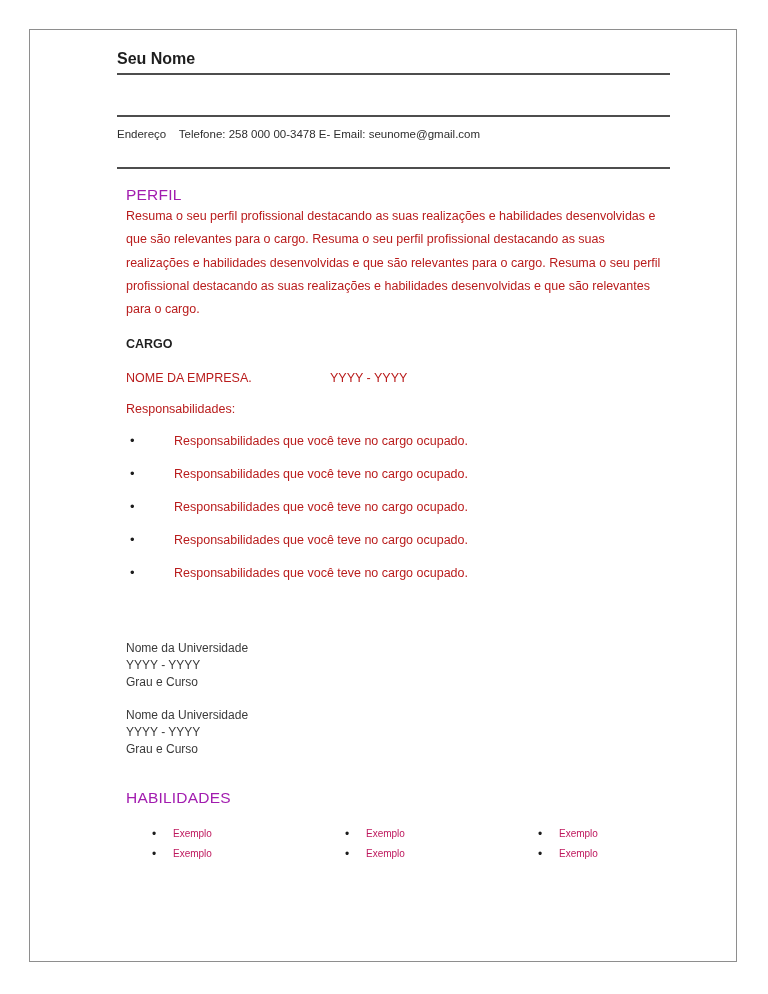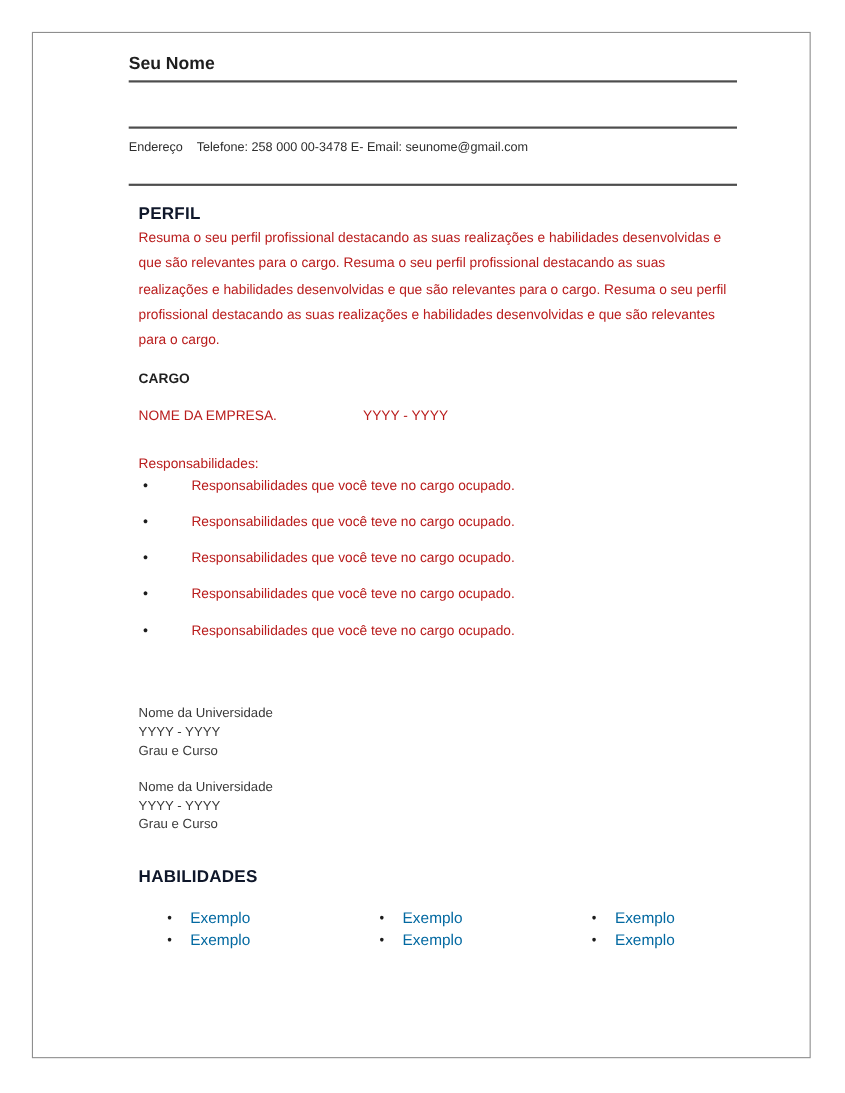--- a/index.html
+++ b/index.html
@@ -13,35 +13,35 @@
   .frame{
     position:absolute;left:29px;top:29px;width:708px;height:933px;
     border:1px solid #8e8e8e;box-sizing:border-box;
   }
   .abs{position:absolute;}
   .center-band{left:117px;width:553px;text-align:left;}
   .rule{left:117px;width:553px;height:2px;background:#4d4d4d;}
   .doc-name{top:50px;font-size:16px;font-weight:bold;color:#1e1e1e;}
   .doc-title{top:85px;font-size:18px;font-weight:bold;color:#7c9a47;}
   .contact{top:128px;font-size:11.5px;color:#2e2e2e;white-space:pre;}
-  .sec-h{left:126px;font-size:15.5px;font-weight:bold;color:#0f172a;letter-spacing:.2px;}
+  .sec-h{left:126px;font-size:15.5px;font-weight:normal;color:#a21caf;letter-spacing:.2px;}
   .body-text{color:#b91c1c;font-size:12.5px;}
   .perfil-body{left:126px;top:205px;width:543px;line-height:23.3px;}
   .cargo{left:126px;top:337px;font-size:12.5px;font-weight:bold;color:#1f1f1f;}
   .company-row{left:126px;top:371px;width:420px;}
   .period-abs{position:absolute;left:204px;top:0;}
-  .resp-label{left:126px;top:414px;}
+  .resp-label{left:126px;top:402px;}
   ul.resp{left:126px;top:434px;margin:0;padding:0;list-style:none;width:480px;}
   ul.resp li{position:relative;padding-left:48px;line-height:15px;margin-bottom:18px;}
   ul.resp li::before{content:"•";position:absolute;left:4px;top:-1px;color:#1c1c1c;font-size:13px;}
   .form-h{letter-spacing:4px;}
   .edu{left:126px;width:300px;font-size:12px;line-height:17px;color:#3a3a3a;}
   .skills{left:152px;top:824px;display:flex;}
   .skills ul{margin:0;padding:0;list-style:none;width:193px;}
-  .skills li{position:relative;padding-left:21px;line-height:20px;color:#0369a1;font-size:14px;}
+  .skills li{position:relative;padding-left:21px;line-height:20px;color:#be185d;font-size:10px;}
   .skills li::before{content:"•";position:absolute;left:0;top:0;color:#1c1c1c;font-size:12px;}
 </style>
 </head>
 <body>
 
 <div class="page">
   <div class="frame"></div>
 
   <div class="abs center-band doc-name">Seu Nome</div>
   <div class="abs rule" style="top:73px"></div>

